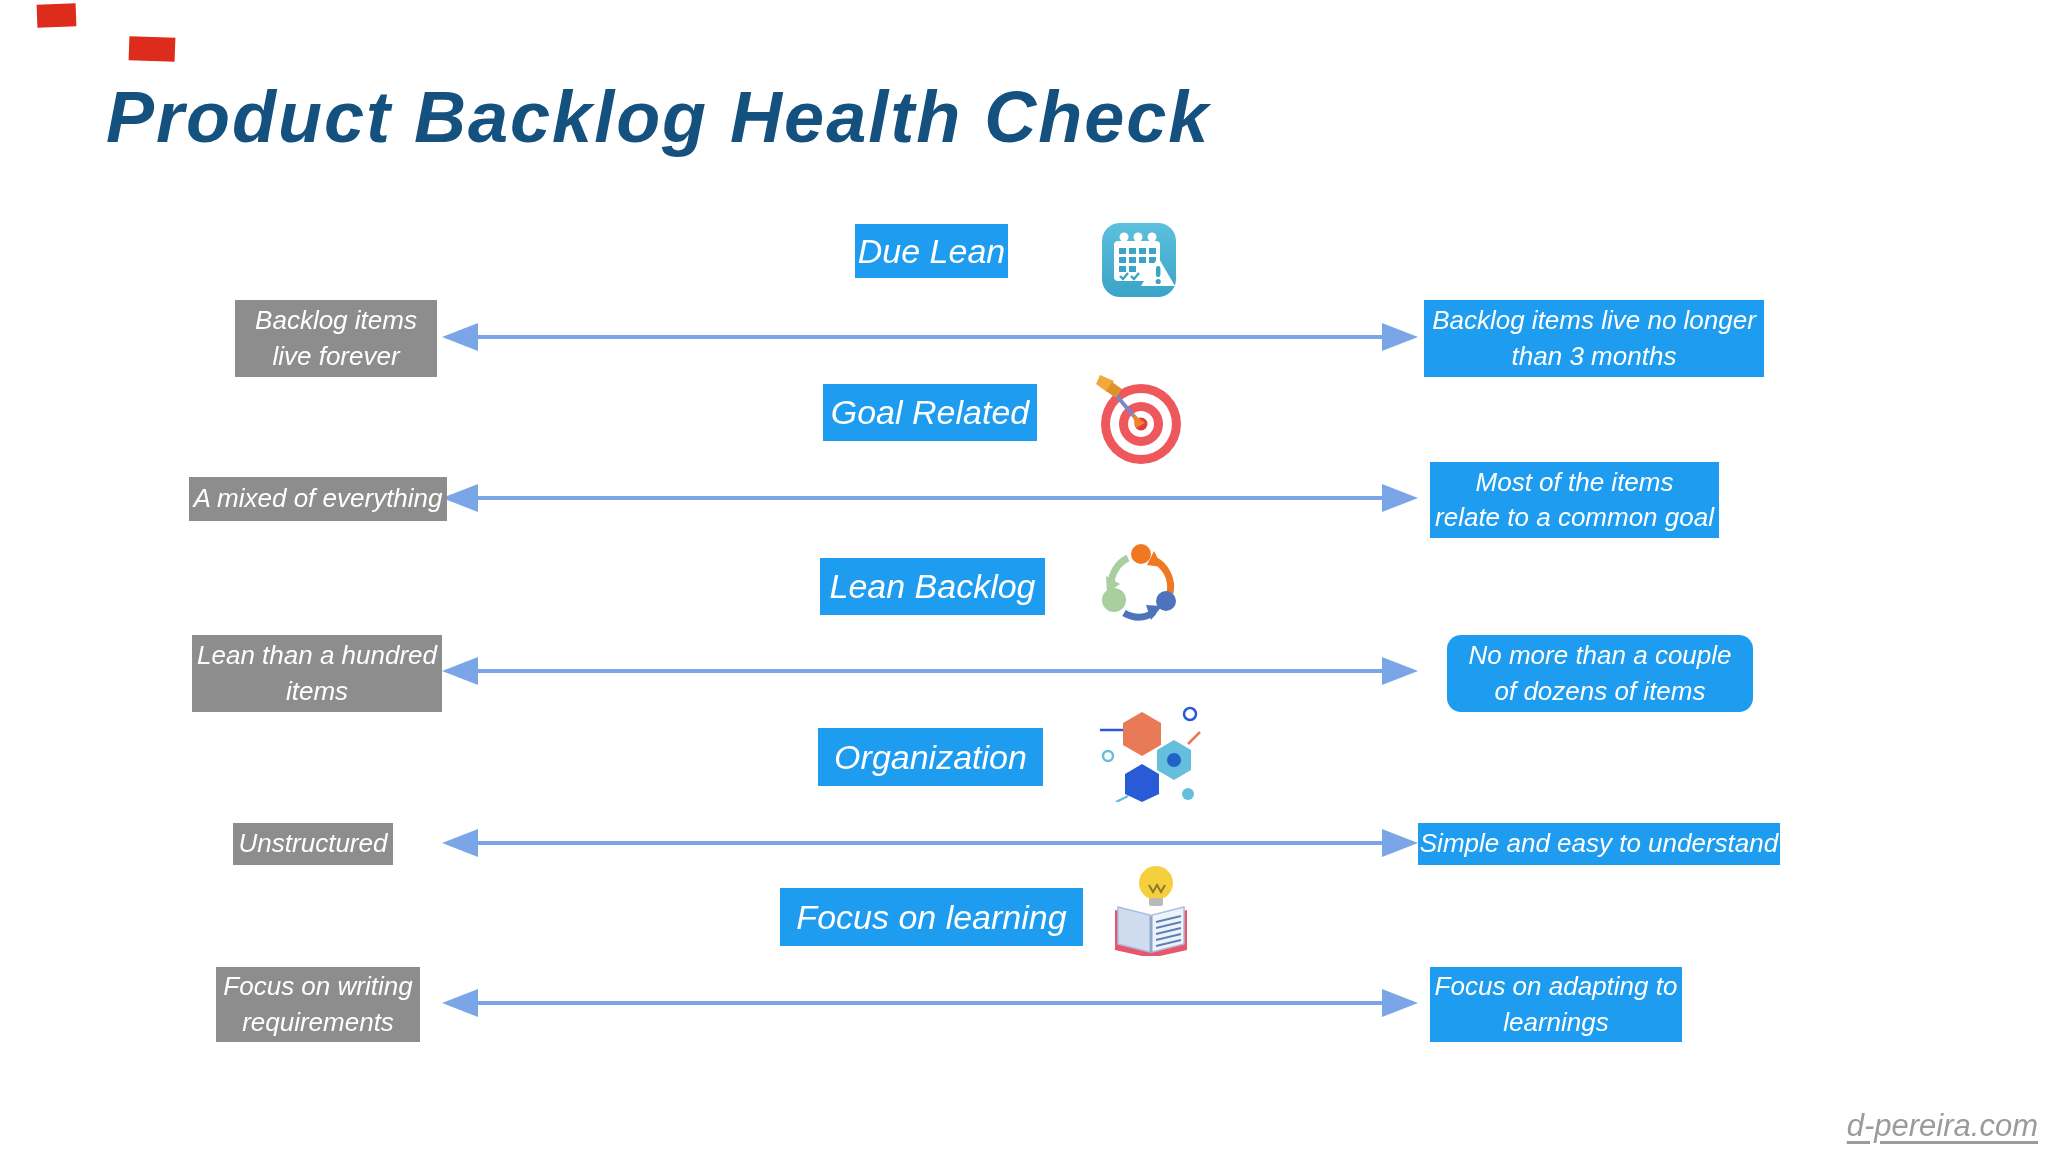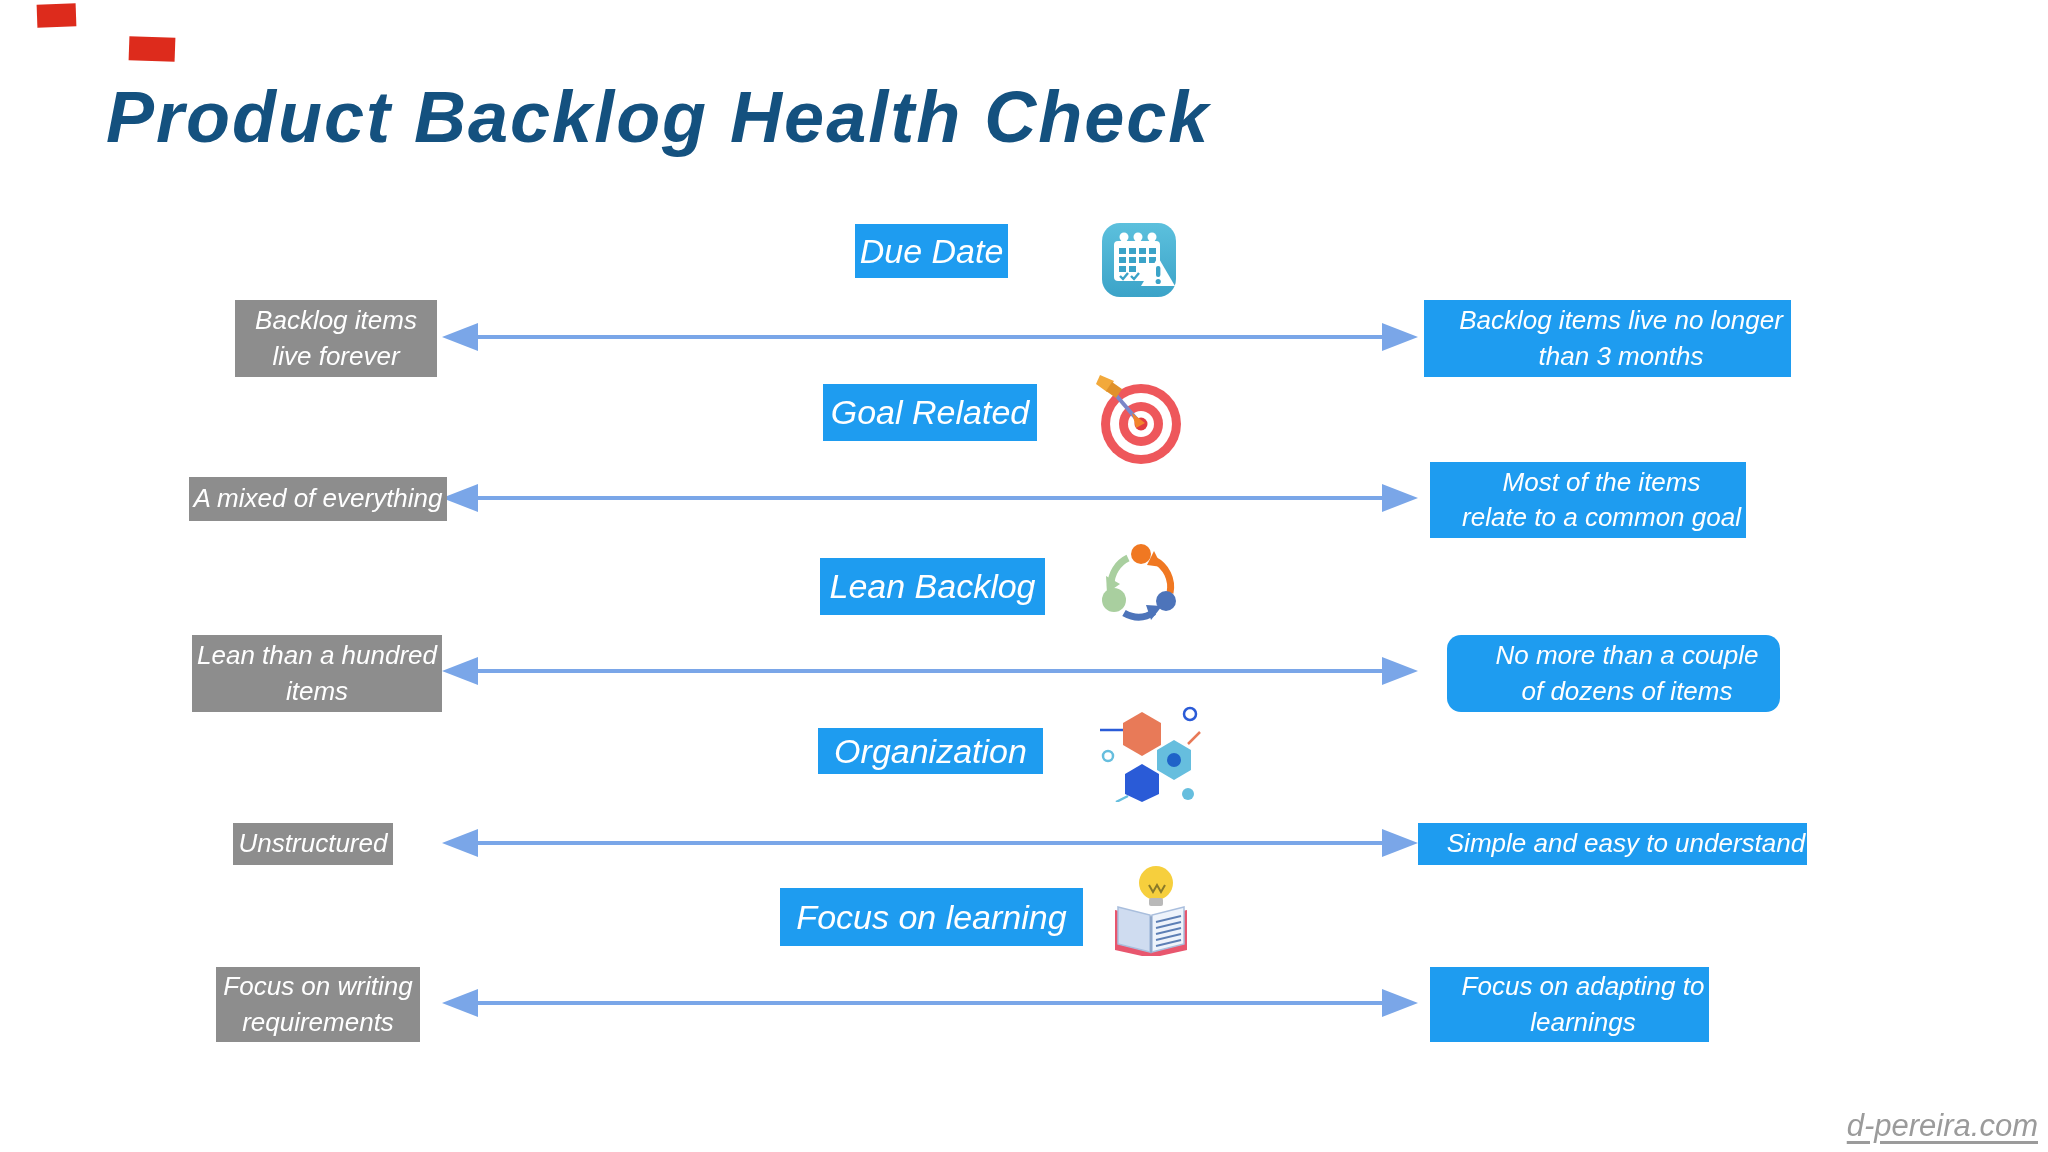--- a/index.html
+++ b/index.html
@@ -16,29 +16,29 @@
     color:var(--title-blue);letter-spacing:2px;white-space:nowrap;
   }
   .cat{
     position:absolute;display:flex;align-items:center;justify-content:center;
     background:var(--accent-blue);color:#ffffff;font-style:italic;
     font-size:34px;white-space:nowrap;
   }
   .cat-0{left:855px;top:224px;width:153px;height:54px;}
   .cat-1{left:823px;top:384px;width:214px;height:57px;}
   .cat-2{left:820px;top:558px;width:225px;height:57px;}
-  .cat-3{left:818px;top:728px;width:225px;height:46px;}
+  .cat-3{left:818px;top:728px;width:225px;height:58px;}
   .cat-4{left:780px;top:888px;width:303px;height:58px;}
   .box{
     position:absolute;display:flex;align-items:center;justify-content:center;
     text-align:center;color:#ffffff;font-style:italic;font-size:26px;
     line-height:1.35;white-space:pre-line;
   }
   .gray{background:var(--box-gray);}
-  .blue{background:var(--accent-blue);padding-left:27px;}
+  .blue{background:var(--accent-blue);}
   .left-0{left:235px;top:300px;width:202px;height:77px;}
   .right-0{left:1424px;top:300px;width:340px;height:77px;}
   .left-1{left:189px;top:477px;width:258px;height:44px;}
   .right-1{left:1430px;top:462px;width:289px;height:76px;}
   .left-2{left:192px;top:635px;width:250px;height:77px;}
   .right-2{left:1447px;top:635px;width:306px;height:77px;border-radius:14px;}
   .left-3{left:233px;top:823px;width:160px;height:42px;}
   .right-3{left:1418px;top:823px;width:362px;height:42px;}
   .left-4{left:216px;top:967px;width:204px;height:75px;}
   .right-4{left:1430px;top:967px;width:252px;height:75px;}
@@ -60,21 +60,21 @@
 </head>
 <body>
 
 <div class="canvas">
 
   <div class="red-mark mark-a"></div>
   <div class="red-mark mark-b"></div>
 
   <h1 class="title">Product Backlog Health Check</h1>
 
-  <div class="cat cat-0">Due Date</div>
+  <div class="cat cat-0">Due Lean</div>
   <div class="icon icon-0">
     <svg viewBox="0 0 78 78" width="78" height="78">
       <defs>
           <linearGradient id="calbg" x1="0" y1="0" x2="0" y2="1">
         <stop offset="0" stop-color="#5cc0dd"></stop>
             <stop offset="1" stop-color="#3ba3c8"></stop>
       </linearGradient>
         </defs>
       <rect x="2" y="2" width="74" height="74" rx="18" fill="url(#calbg)"></rect>
       <circle cx="24" cy="16" r="4.5" fill="#fff"></circle>

